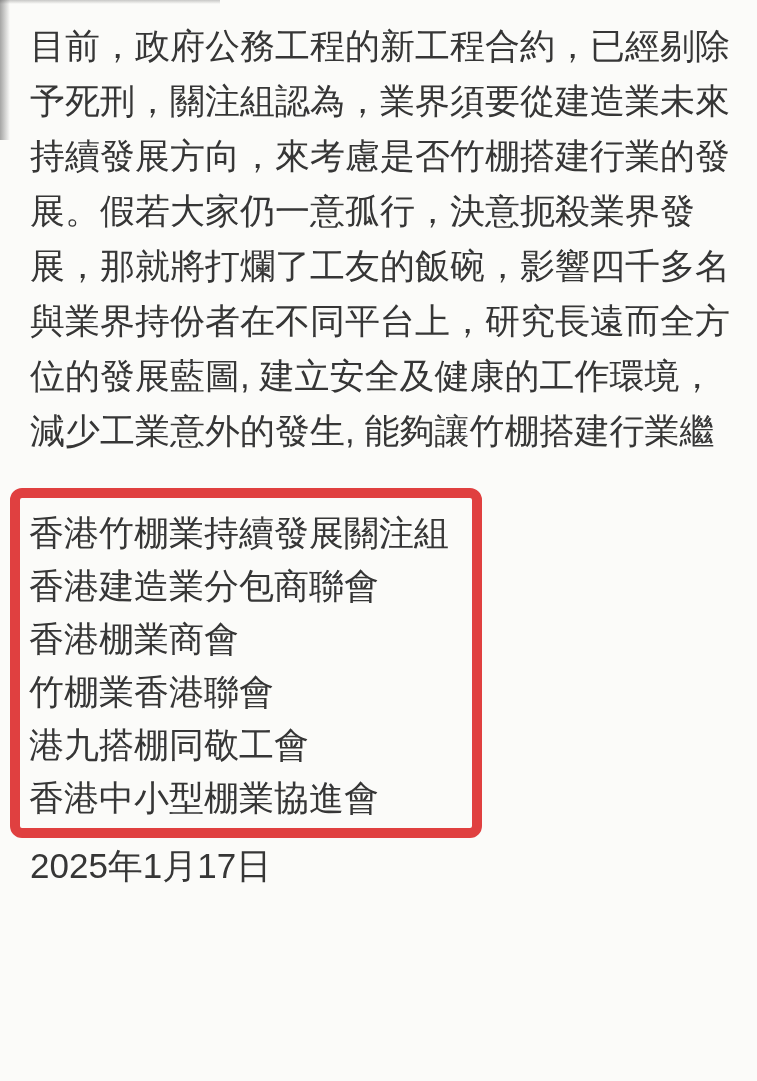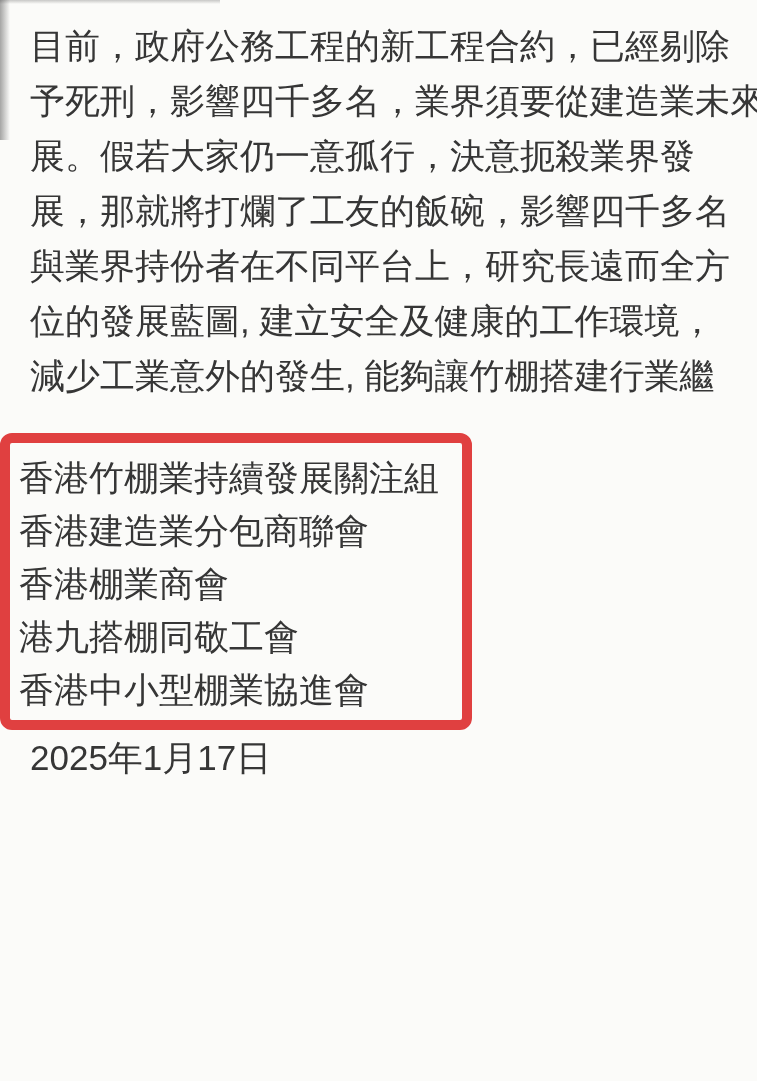--- a/index.html
+++ b/index.html
@@ -37,20 +37,21 @@
   }
   .para-line {
     font-size: 35px;
     line-height: 55px;
     letter-spacing: 0px;
     white-space: pre;
     font-weight: 400;
   }
   .red-box {
     margin-top: 30px;
+    margin-left: 10px;
     width: 472px;
     border-style: solid;
     border-width: 10px;
     border-radius: 12px;
     padding: 8px 10px 4px 9px;
   }
   .sig-line {
     font-size: 35px;
     line-height: 53px;
     white-space: pre;
@@ -63,30 +64,32 @@
     white-space: pre;
     font-weight: 400;
   }
 </style>
 </head>
 <body style="background: rgb(251, 251, 249); color: rgb(54, 54, 54);">
 
 <div class="page">
   <div class="content">
     <div class="para-line">目前，政府公務工程的新工程合約，已經剔除</div>
-    <div class="para-line">予死刑，影響四千多名，業界須要從建造業未來</div>
+    <div class="para-line">予死刑，關注組認為，業界須要從建造業未來</div>
+    <div class="para-line">持續發展方向，來考慮是否竹棚搭建行業的發</div>
     <div class="para-line">展。假若大家仍一意孤行，決意扼殺業界發</div>
     <div class="para-line">展，那就將打爛了工友的飯碗，影響四千多名</div>
     <div class="para-line">與業界持份者在不同平台上，研究長遠而全方</div>
     <div class="para-line">位的發展藍圖, 建立安全及健康的工作環境，</div>
     <div class="para-line">減少工業意外的發生, 能夠讓竹棚搭建行業繼</div>
   </div>
 
   <div class="red-box" style="border-color: rgb(224, 64, 64);">
     <div class="sig-line">香港竹棚業持續發展關注組</div>
     <div class="sig-line">香港建造業分包商聯會</div>
     <div class="sig-line">香港棚業商會</div>
+    <div class="sig-line">竹棚業香港聯會</div>
     <div class="sig-line">港九搭棚同敬工會</div>
     <div class="sig-line">香港中小型棚業協進會</div>
   </div>
 
   <div class="date-line">2025年1月17日</div>
 </div>
 
 </body></html>

